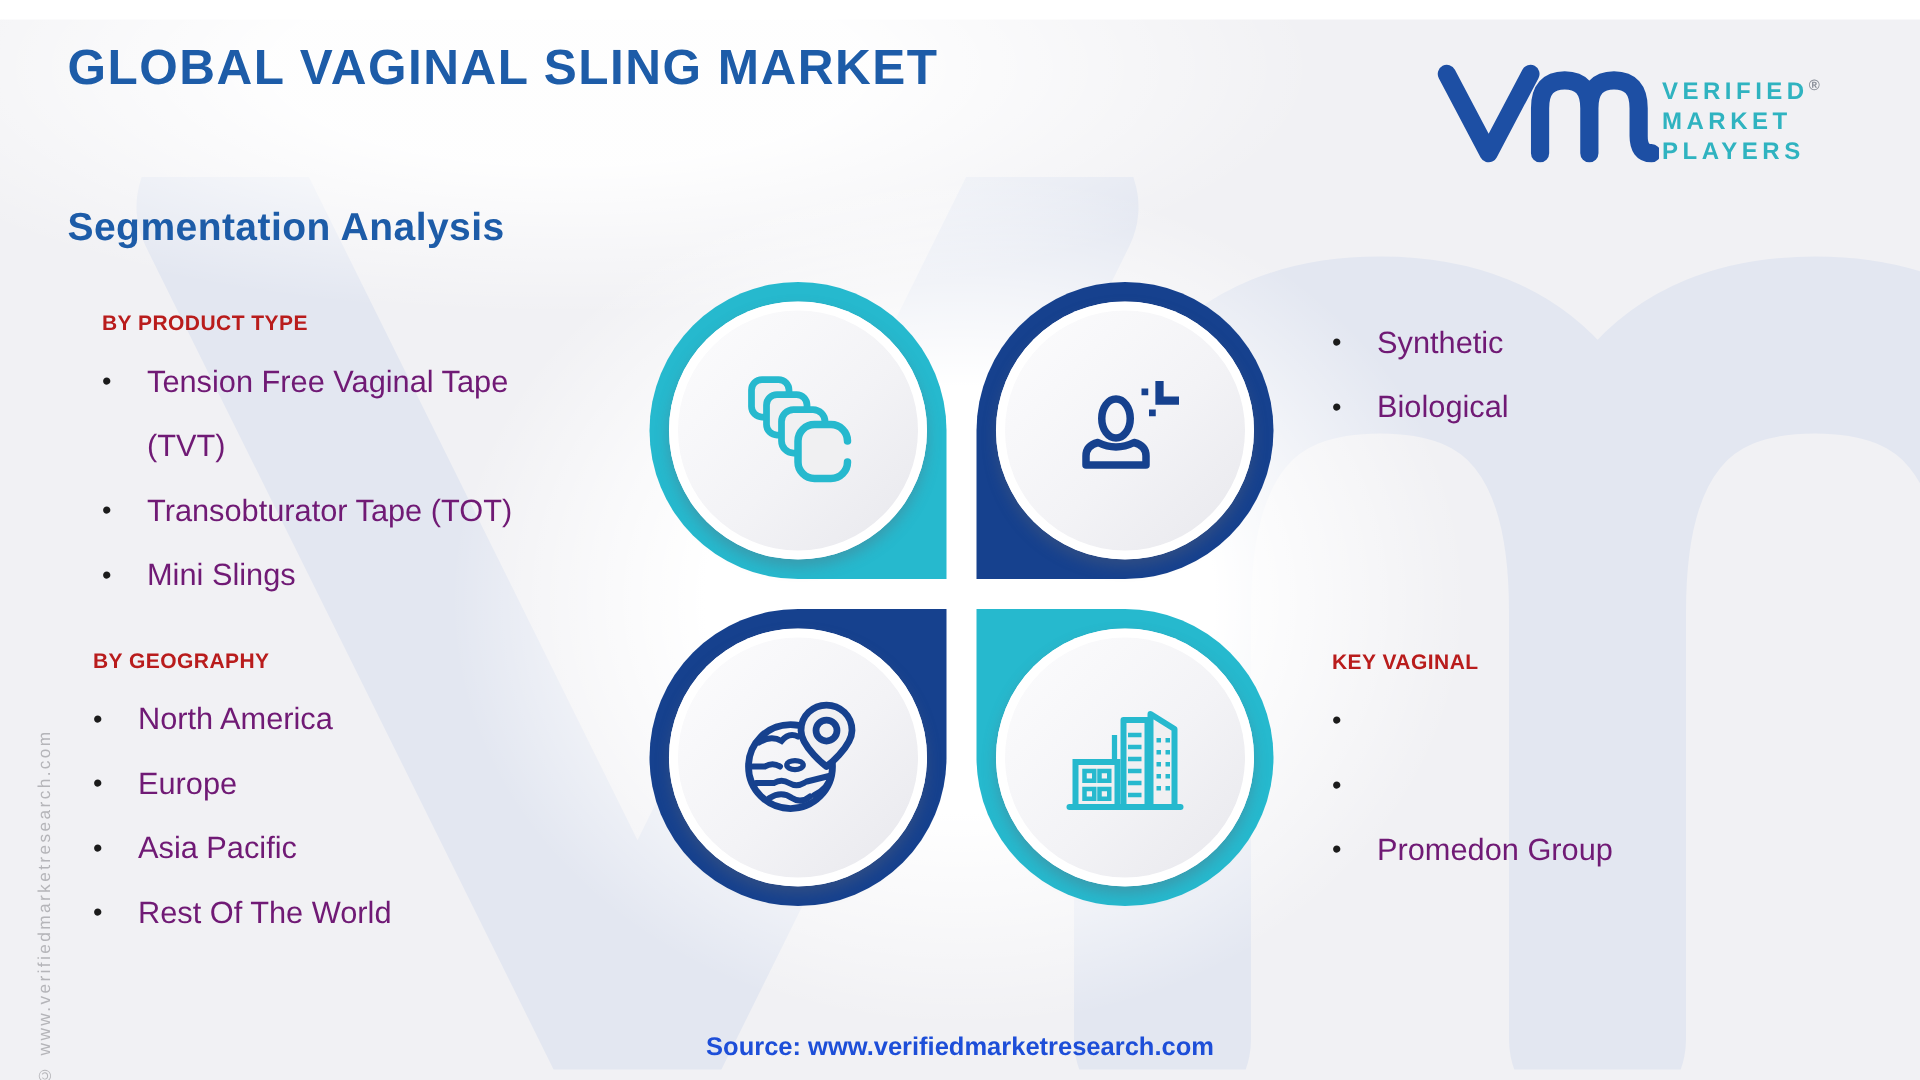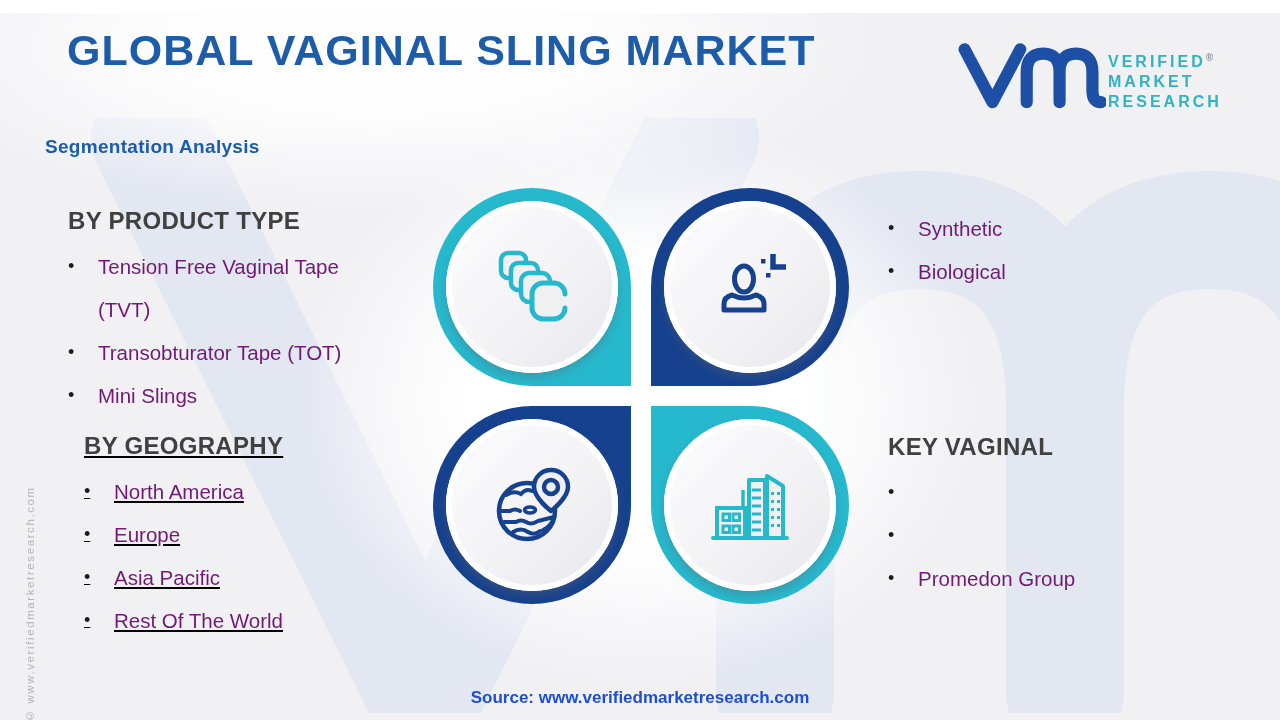--- a/index.html
+++ b/index.html
@@ -21,46 +21,46 @@
   .halo-top {
     position:absolute; left:-120px; top:-120px; width:1000px; height:330px; z-index:1;
     background:radial-gradient(closest-side, rgba(255,255,255,.9) 40%, rgba(255,255,255,0) 100%);
   }
 
   .content { position:absolute; inset:0; z-index:2; }
 
   
   .title {
     position:absolute; left:45px; top:26px;
-    font-size:43px; font-weight:700; letter-spacing:1px; color:#1d5ca8;margin-left:22px;
+    font-size:33px; font-weight:700; letter-spacing:1px; color:#1d5ca8;
   }
   .logo { position:absolute; left:956px; top:34px; width:300px; height:88px; }
   .logo-mark { position:absolute; left:0; top:2px; }
   .logo-word {
     position:absolute; left:152px; top:14px;
     color:#2fb3c0; font-size:16px; font-weight:700; letter-spacing:3px; line-height:20px;
   }
   .logo-reg { color:#8a8f99; font-size:10px; vertical-align:super; letter-spacing:0; }
 
   .subtitle {
     position:absolute; left:45px; top:136px;
-    font-size:19px; font-weight:700; color:#1d5ca8; letter-spacing:.3px;
+    font-size:26px; font-weight:700; color:#1d5ca8; letter-spacing:.3px;
   }
 
   
   .section { position:absolute; }
-  .sec-heading { font-size:24px; font-weight:700; color:#404040; letter-spacing:.3px; margin-bottom:10px; }
+  .sec-heading { font-size:14px; font-weight:700; color:#b91c1c; letter-spacing:.3px; margin-bottom:10px; }
   .items { }
   .item { display:flex; }
   .bullet { flex:0 0 30px; width:30px; line-height:43px; font-size:18px; color:#1b1b1b; }
   .itxt { line-height:43px; font-size:20.5px; color:#701a75; }
 
   .sec-product   { left:68px;  top:207px; width:330px; }
   .sec-product .itxt { width:292px; }
-  .sec-geo       { left:84px;  top:432px; width:330px;text-decoration:underline; }
+  .sec-geo       { left:62px;  top:432px; width:330px; }
   .sec-material  { left:888px; top:207px; width:340px; }
   .sec-players   { left:888px; top:433px; width:300px; }
   .sec-players .itxt { width:252px; }
 
   
   .quat { position:absolute; left:433px; top:188px; width:416px; height:416px; }
   .cell { position:absolute; width:198px; height:198px; }
   .cell-tl { left:0;     top:0;     background:#26b9ce; border-radius:50% 50% 0 50%; }
   .cell-tr { left:218px; top:0;     background:#16418e; border-radius:50% 50% 50% 0; }
   .cell-bl { left:0;     top:218px; background:#16418e; border-radius:50% 0 50% 50%; }
@@ -101,21 +101,21 @@
     <div class="title">GLOBAL VAGINAL SLING MARKET</div>
 
     <div class="logo">
       <svg class="logo-mark" width="150" height="78" viewBox="0 0 210 100" fill="none">
         <path d="M12 14 L51 88 L90 14" stroke="#1d4fa4" stroke-width="17" stroke-linecap="round" stroke-linejoin="round"></path>
         <path d="M99 88 V46 Q99 20 122 20 Q145 20 145 46 V88 M145 46 Q145 20 168 20 Q191 20 191 46 V72 Q191 88 203 88" stroke="#1d4fa4" stroke-width="17" stroke-linecap="round" stroke-linejoin="round"></path>
       </svg>
       <div class="logo-word">
         <span>VERIFIED</span><span class="logo-reg">®</span><br>
         <span>MARKET</span><br>
-        <span>RESEARCH</span>
+        <span>PLAYERS</span>
       </div>
     </div>
 
     <div class="subtitle">Segmentation Analysis</div>
 
     <div class="section sec-product">
       <div class="sec-heading">BY PRODUCT TYPE</div>
       <div class="items">
         <div class="item">
           <span class="bullet">•</span>

